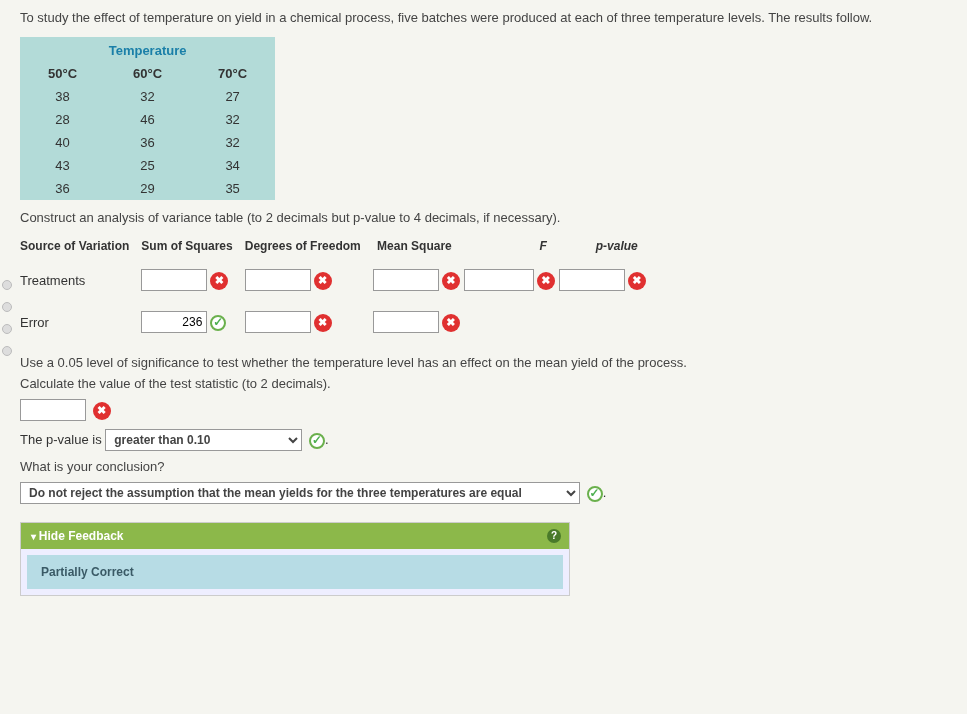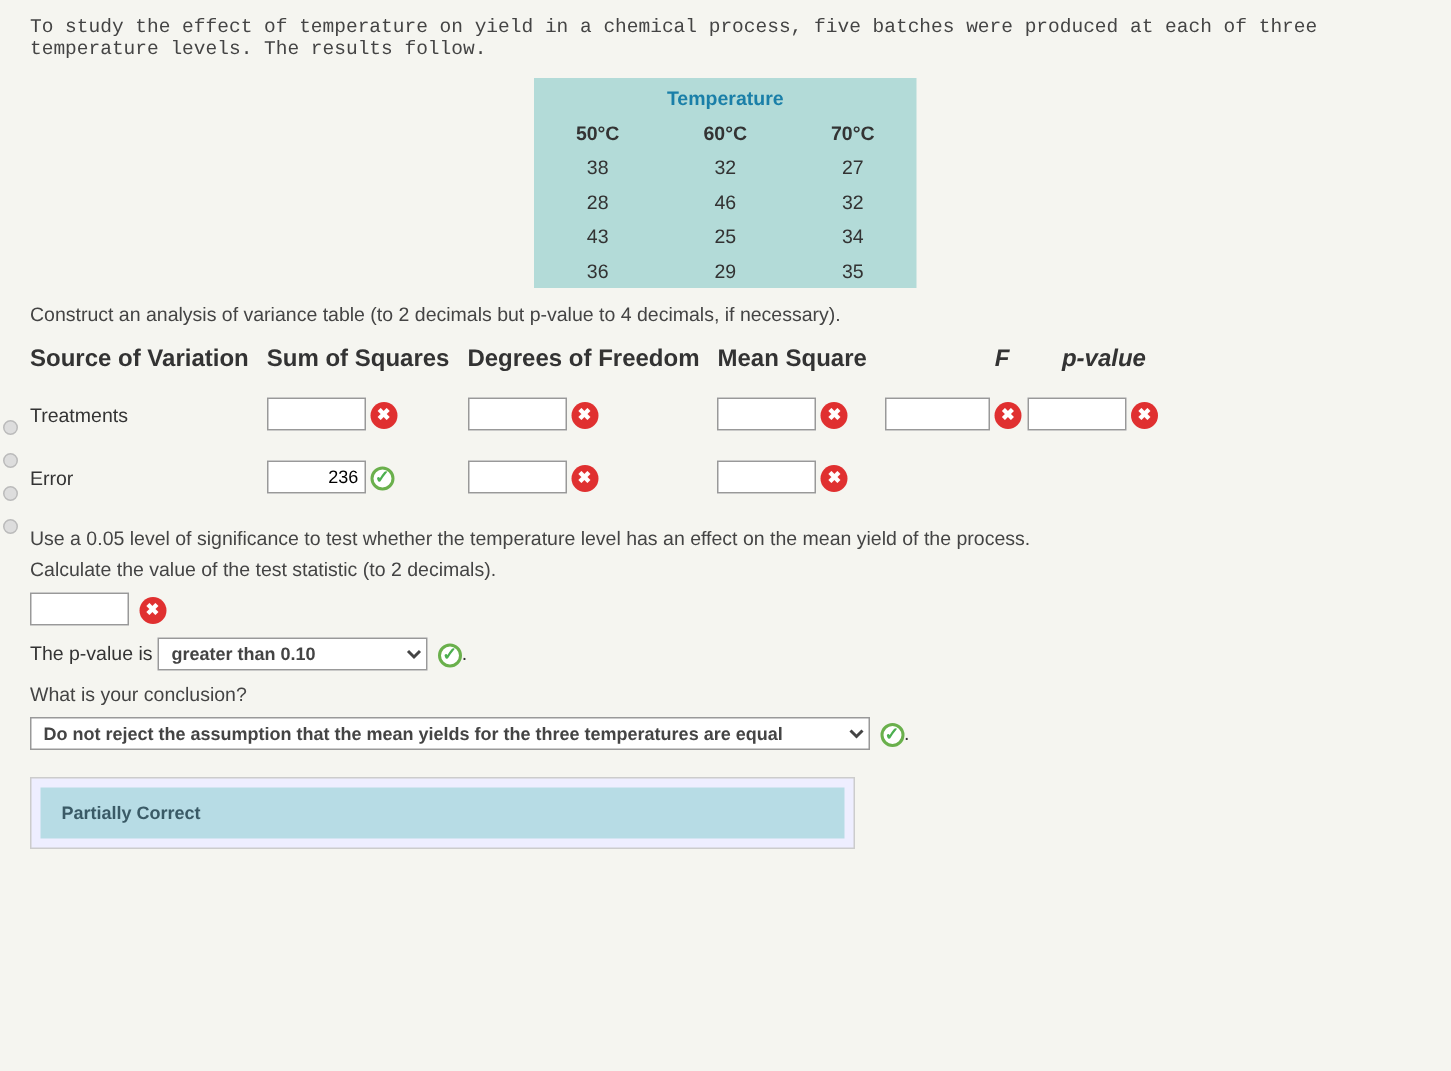--- a/index.html
+++ b/index.html
@@ -4,22 +4,22 @@
   <style>
     * { box-sizing: border-box; margin: 0; padding: 0; }
     body {
       font-family: Verdana, Geneva, sans-serif;
       font-size: 13px;
       color: #333;
       background: #f5f5f0;
       padding: 10px 20px;
       width: 967px;
     }
-    .intro { margin-bottom: 12px; color: #444; font-family: Liberation Mono, monospace; }
-    .data-section { display: flex; justify-content: center; margin-bottom: 10px; }
+    .intro { margin-bottom: 12px; color: #444; }
+    .data-section { display: flex; justify-content: flex-start; margin-bottom: 10px; }
     .data-table {
       background: #b3dbd8;
       border-collapse: collapse;
       font-size: 13px;
     }
     .data-table th, .data-table td {
       padding: 4px 28px;
       text-align: center;
       color: #333;
     }
@@ -29,21 +29,21 @@
       padding-top: 6px;
     }
     .data-table .header-row th { font-weight: bold; }
     .instruction { margin: 10px 0 8px 0; color: #444; }
     .anova-table { border-collapse: collapse; margin-bottom: 12px; }
     .anova-table th {
       font-weight: bold;
       text-align: left;
       padding: 6px 12px 6px 0;
       color: #333;
-      font-size: 16px;
+      font-size: 12px;
     }
     .anova-table td {
       padding: 10px 4px 10px 0;
       color: #333;
       font-size: 13px;
     }
     .anova-table th.center, .anova-table td.center { text-align: right; }
     .input-cell { white-space: nowrap; }
     input.num {
       width: 66px;
@@ -88,21 +88,21 @@
     select {
       border: 1px solid #999;
       background: #fff;
       font-size: 12px;
       padding: 2px 4px;
       height: 22px;
       font-weight: bold;
       color: #444;
     }
     select.wide { width: 560px; }
-    select.mid { width: 180px; }
+    select.mid { width: 197px; }
     .feedback-box {
       margin-top: 18px;
       width: 550px;
       border: 1px solid #ccc;
       background: #eef;
     }
     .feedback-header {
       background: #8cb84a;
       color: #fff;
       font-weight: bold;
@@ -172,20 +172,25 @@
           <td>38</td>
           <td>32</td>
           <td>27</td>
         </tr>
     <tr>
           <td>28</td>
           <td>46</td>
           <td>32</td>
         </tr>
     <tr>
+          <td>40</td>
+          <td>36</td>
+          <td>32</td>
+        </tr>
+    <tr>
           <td>43</td>
           <td>25</td>
           <td>34</td>
         </tr>
     <tr>
           <td>36</td>
           <td>29</td>
           <td>35</td>
         </tr>
   </tbody>
@@ -244,14 +249,18 @@
   <p>What is your conclusion?</p>
   <div class="input-row">
     <select class="wide">
       <option>Do not reject the assumption that the mean yields for the three temperatures are equal</option>
     </select>
     <span class="mark right"></span>.
   </div>
 </div>
 
 <div class="feedback-box">
+  <div class="feedback-header">
+    <span>Hide Feedback</span>
+    <span class="help">?</span>
+  </div>
   <div class="feedback-body">Partially Correct</div>
 </div>
 
 </body></html>

